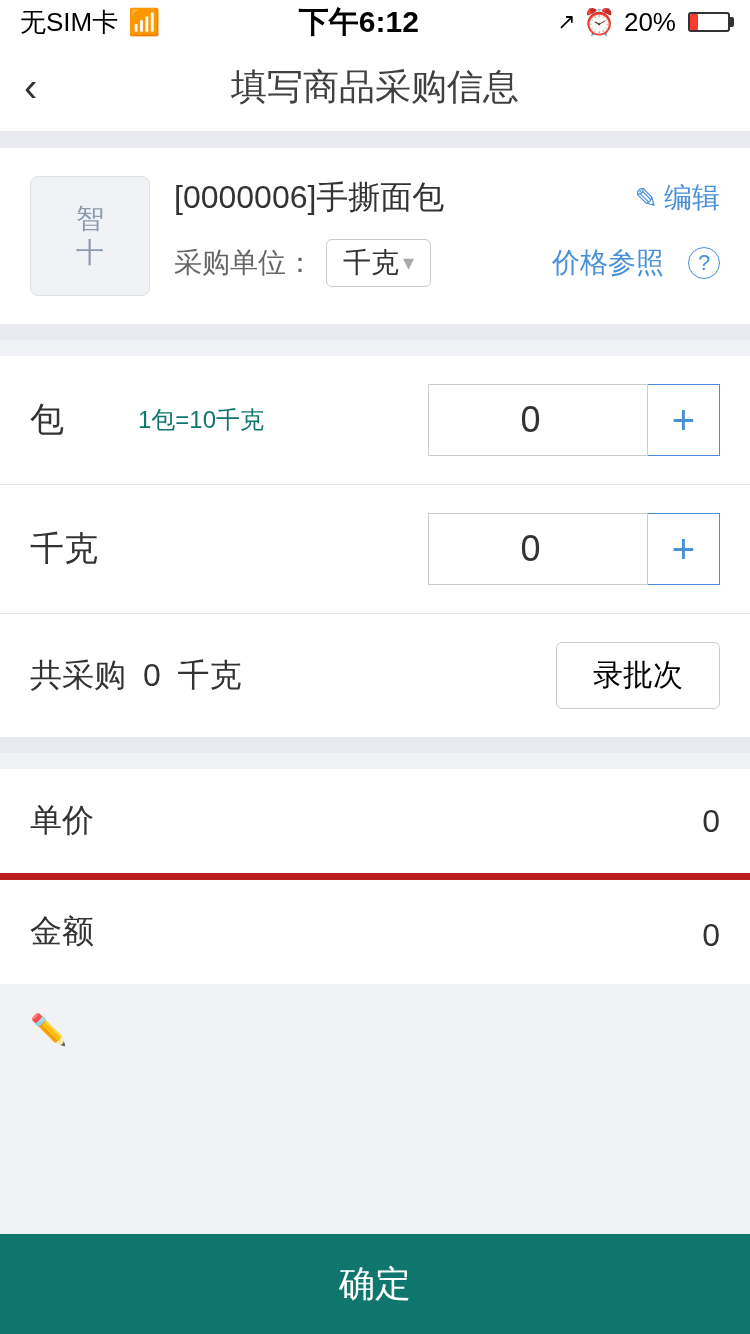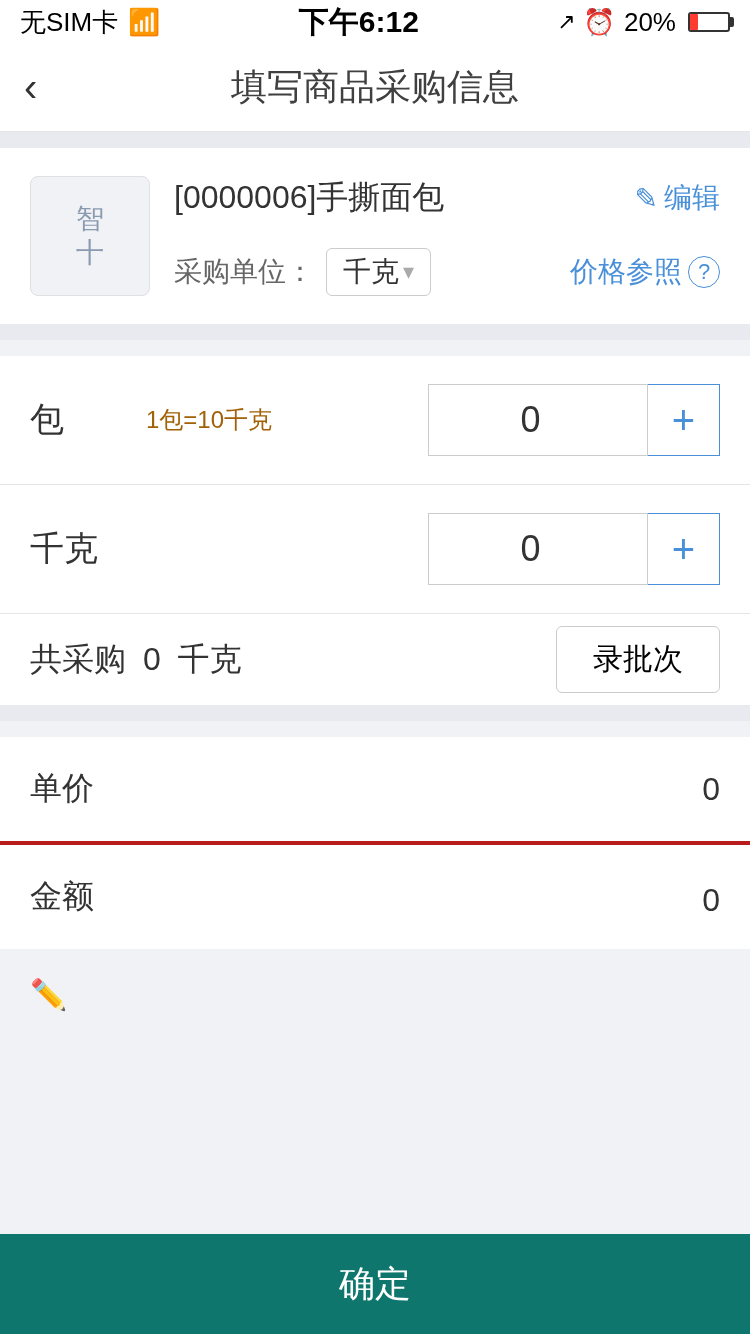--- a/index.html
+++ b/index.html
@@ -113,21 +113,21 @@
       text-align: center;
       line-height: 1.2;
     }
     .product-info {
       flex: 1;
     }
     .product-name-row {
       display: flex;
       justify-content: space-between;
       align-items: center;
-      margin-bottom: 28px;
+      margin-bottom: 19px;
     }
     .product-name {
       font-size: 32px;
       color: #333;
       font-weight: 500;
     }
     .edit-btn {
       font-size: 28px;
       color: #4a90d9;
       display: flex;
@@ -154,21 +154,21 @@
       font-size: 28px;
       color: #333;
       background: #fff;
       cursor: pointer;
     }
     .price-ref {
       font-size: 28px;
       color: #4a90d9;
       display: flex;
       align-items: center;
-      gap: 6px;
+      gap: 24px;
       cursor: pointer;
     }
 
     
     .input-section {
       background: #fff;
       margin-top: 16px;
     }
     .input-row {
       display: flex;
@@ -177,22 +177,22 @@
       border-bottom: 1px solid #e5e5e5;
     }
     .input-row:last-child { border-bottom: none; }
     .input-label {
       font-size: 34px;
       color: #333;
       min-width: 100px;
     }
     .input-sublabel {
       font-size: 24px;
-      color: #a16207;
-      margin-left: 16px;
+      color: #0f766e;
+      margin-left: 8px;
       flex: 1;
     }
     .input-control {
       display: flex;
       align-items: center;
       gap: 0;
     }
     .qty-input {
       width: 220px;
       height: 72px;
@@ -216,21 +216,21 @@
       justify-content: center;
       cursor: pointer;
     }
 
     
     .total-row {
       background: #fff;
       display: flex;
       align-items: center;
       justify-content: space-between;
-      padding: 12px 30px;
+      padding: 28px 30px;
       border-top: 1px solid #e5e5e5;
       margin-top: 0;
     }
     .total-text {
       font-size: 32px;
       color: #333;
     }
     .batch-btn {
       border: 1px solid #ccc;
       border-radius: 6px;
@@ -245,21 +245,21 @@
     
     .price-section {
       background: #fff;
       margin-top: 16px;
     }
     .price-row {
       display: flex;
       align-items: center;
       justify-content: space-between;
       padding: 30px 30px;
-      border-bottom: 4px solid #b91c1c;
+      border-bottom: 7px solid #b91c1c;
     }
     .price-row:last-child { border-bottom: none; align-items: flex-end; }
     .price-label {
       font-size: 32px;
       color: #333;
     }
     .price-value {
       font-size: 32px;
       color: #333;
     }

